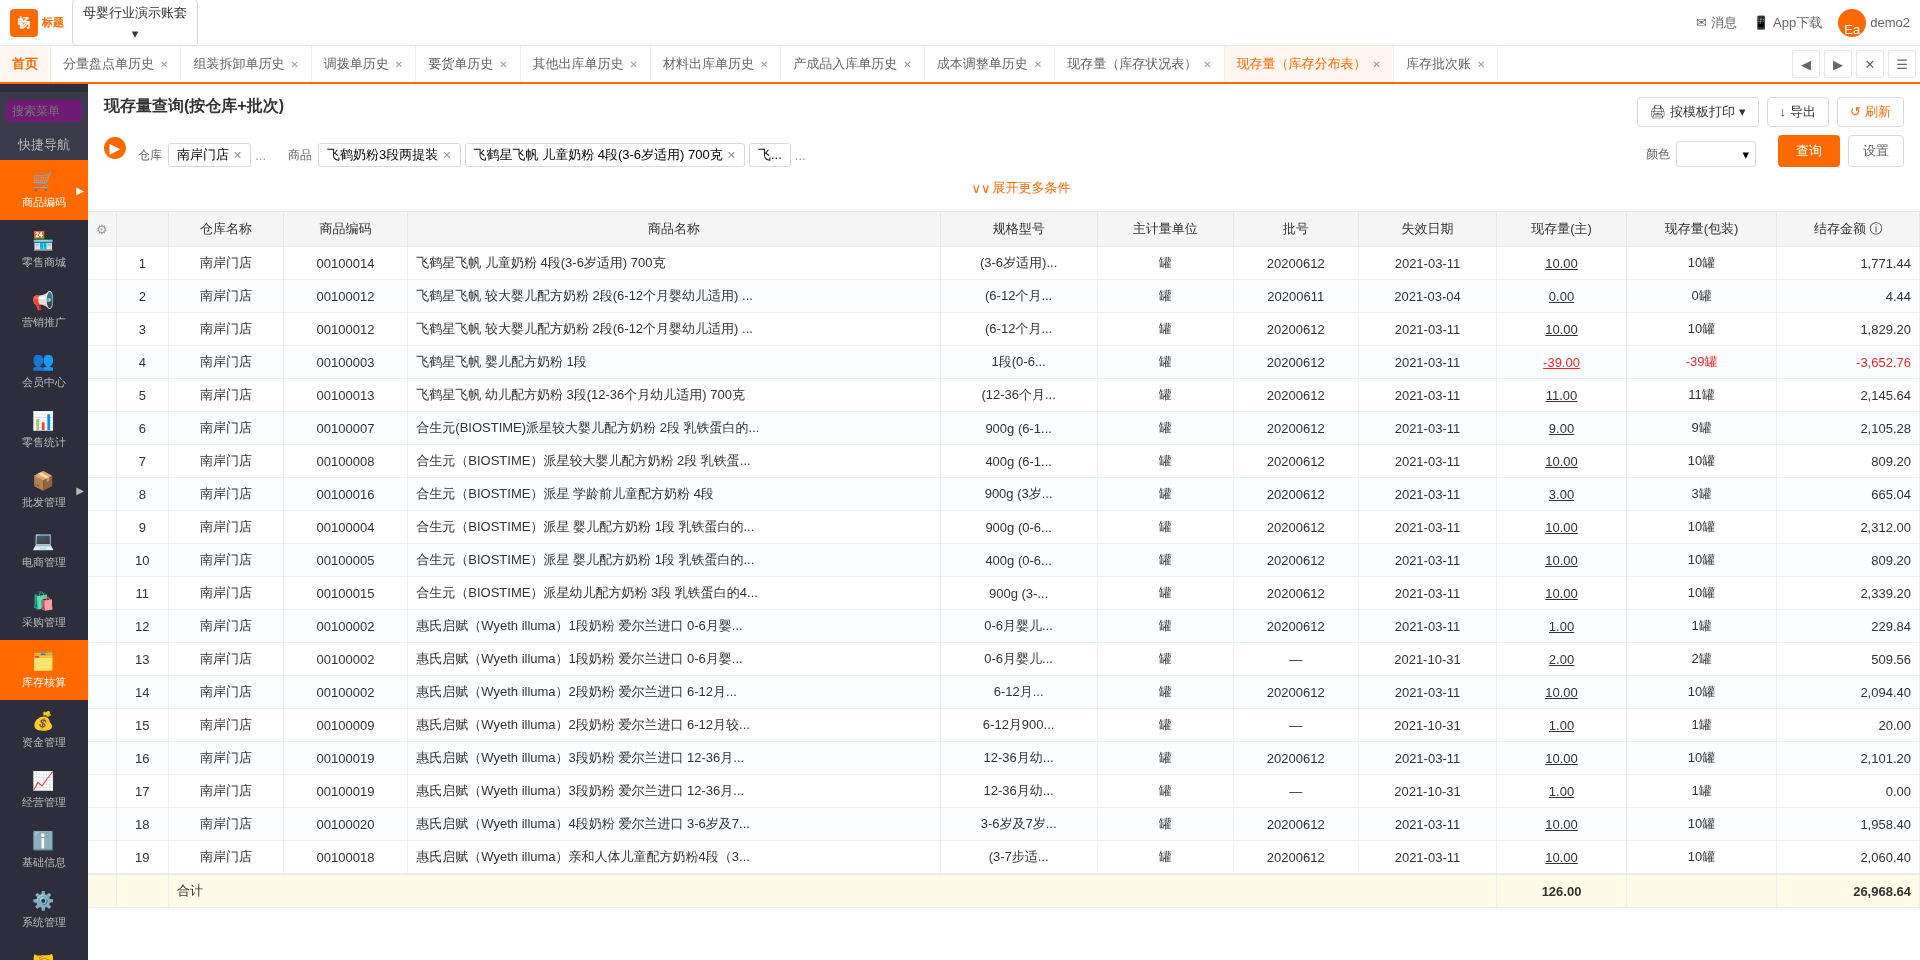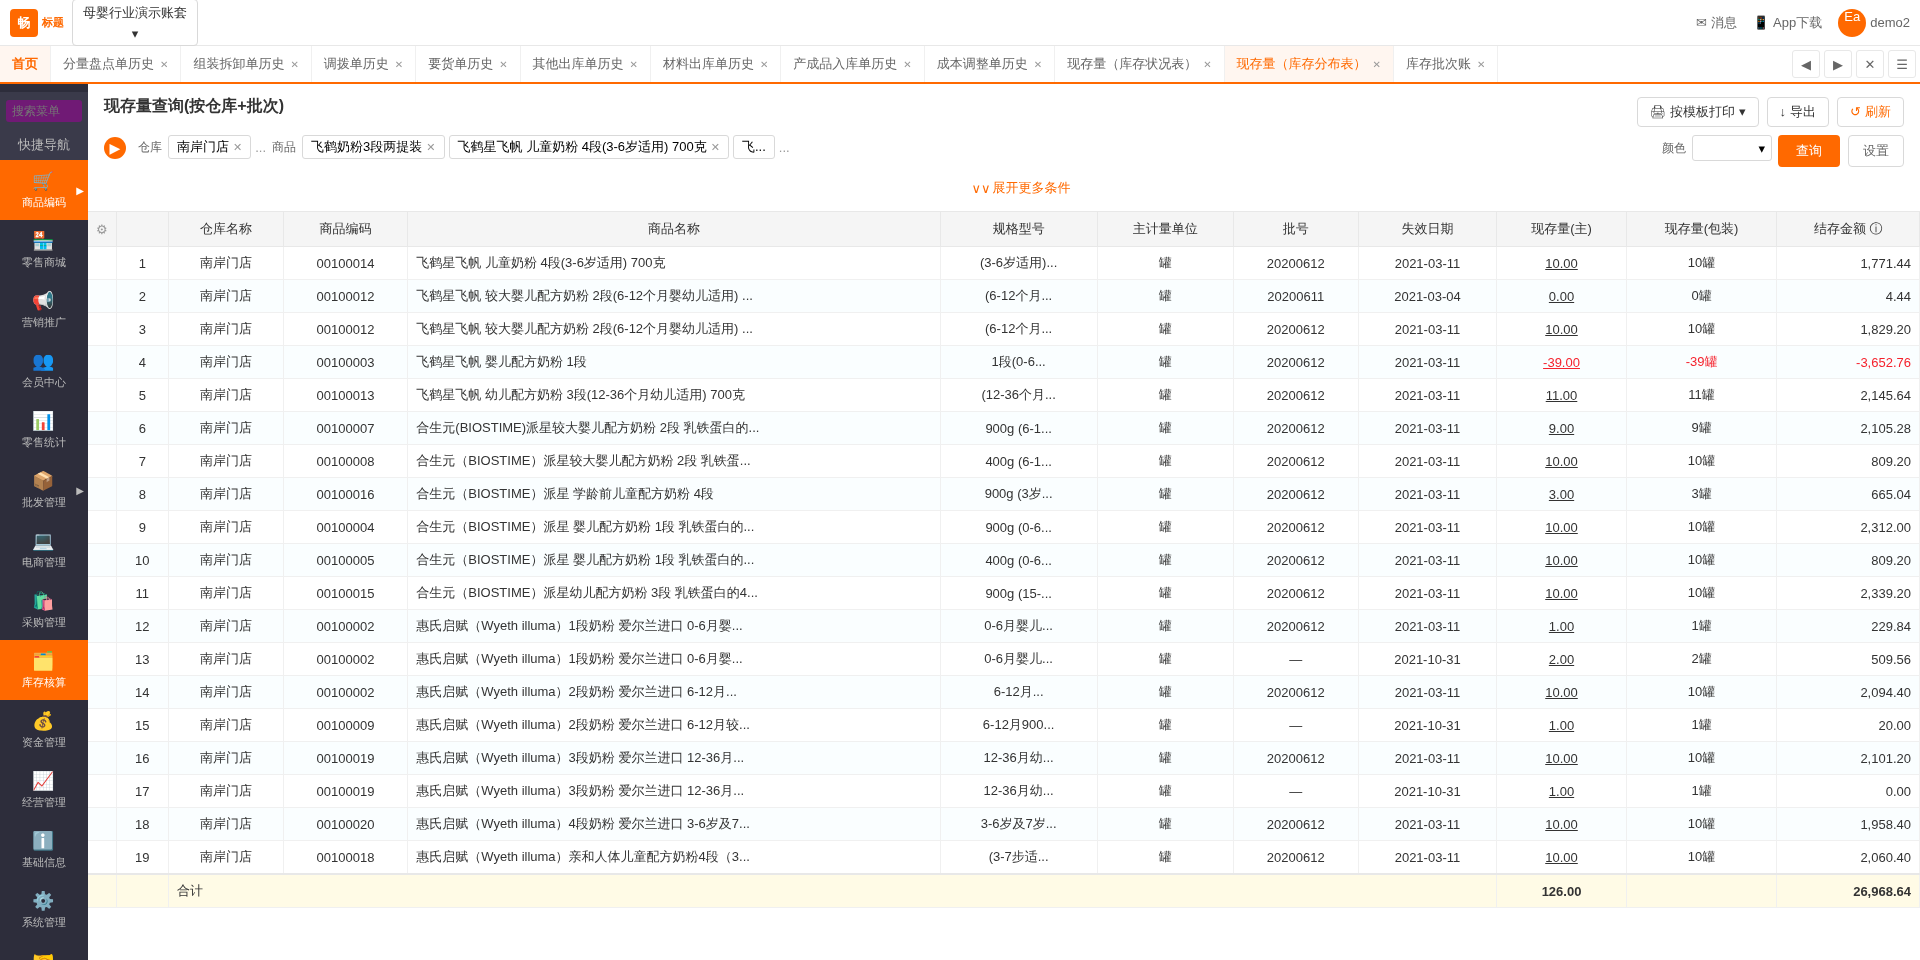--- a/index.html
+++ b/index.html
@@ -6,21 +6,21 @@
     body { background: #f5f5f5; display: flex; flex-direction: column; height: 960px; overflow: hidden; }
 
     
     .topbar { background: #fff; height: 46px; display: flex; align-items: center; border-bottom: 1px solid #e8e8e8; padding: 0 10px; justify-content: space-between; flex-shrink: 0; }
     .topbar-left { display: flex; align-items: center; gap: 8px; }
     .logo-area { display: flex; align-items: center; gap: 4px; color: #ff6900; font-weight: bold; font-size: 14px; }
     .logo-icon { width: 28px; height: 28px; background: #ff6900; border-radius: 4px; display: flex; align-items: center; justify-content: center; color: white; font-size: 12px; }
     .org-selector { display: flex; align-items: center; gap: 4px; border: 1px solid #d9d9d9; border-radius: 4px; padding: 4px 10px; cursor: pointer; color: #333; flex-direction: column; }
     .topbar-right { display: flex; align-items: center; gap: 16px; }
     .topbar-icon-btn { display: flex; align-items: center; gap: 4px; color: #666; cursor: pointer; font-size: 13px; }
-    .user-avatar { width: 28px; height: 28px; border-radius: 50%; background: #ff6900; display: flex; align-items: flex-start; justify-content: center; color: white; font-size: 12px; }
+    .user-avatar { width: 28px; height: 28px; border-radius: 50%; background: #ff6900; display: flex; align-items: flex-end; justify-content: center; color: white; font-size: 12px; }
 
     
     .nav-tabs { background: #fff; height: 38px; display: flex; align-items: center; border-bottom: 2px solid #ff6900; padding: 0; overflow: hidden; flex-shrink: 0; }
     .nav-tab { padding: 0 12px; height: 38px; display: flex; align-items: center; gap: 4px; cursor: pointer; color: #666; white-space: nowrap; font-size: 12px; border-right: 1px solid #f0f0f0; position: relative; flex-shrink: 0; }
     .nav-tab.home { color: #ff6900; font-weight: bold; background: #fff6f0; }
     .nav-tab.active { color: #ff6900; background: #fff6f0; }
     .nav-tab-close-icon { font-size: 10px; color: #999; margin-left: 2px; }
     .nav-extra { display: flex; align-items: center; margin-left: auto; gap: 4px; padding-right: 4px; flex-shrink: 0; }
     .nav-extra-btn { width: 28px; height: 28px; display: flex; align-items: center; justify-content: center; cursor: pointer; color: #666; border: 1px solid #e8e8e8; border-radius: 3px; }
 
@@ -36,21 +36,21 @@
     .search-menu { width: 100%; background: #3a3a4a; padding: 8px 6px; }
     .search-menu input { width: 100%; background: #701a75; border: none; border-radius: 3px; padding: 4px 6px; color: #fff; font-size: 12px; outline: none; }
     .quick-nav { width: 100%; background: #3a3a4a; padding: 6px; text-align: center; color: #bbb; font-size: 11px; cursor: pointer; }
 
     
     .content { flex: 1; display: flex; flex-direction: column; overflow: hidden; background: #f0f2f5; }
 
     
     .page-header { background: #fff; padding: 12px 16px 8px; border-bottom: 1px solid #e8e8e8; flex-shrink: 0; }
     .page-title { font-size: 16px; font-weight: bold; color: #333; margin-bottom: 10px; }
-    .filter-row { display: flex; align-items: flex-start; gap: 6px; flex-wrap: nowrap; }
+    .filter-row { display: flex; align-items: flex-end; gap: 22px; flex-wrap: nowrap; }
     .filter-item { display: flex; align-items: center; gap: 6px; }
     .filter-label { color: #666; white-space: nowrap; font-size: 12px; }
     .filter-tags { display: flex; align-items: center; gap: 4px; flex-wrap: wrap; }
     .filter-tag { background: #fff; border: 1px solid #d9d9d9; border-radius: 3px; padding: 2px 8px; display: flex; align-items: center; gap: 4px; font-size: 12px; }
     .filter-tag .remove { color: #999; cursor: pointer; font-size: 11px; }
     .filter-ellipsis { color: #999; cursor: pointer; }
     .filter-expand { color: #ff6900; cursor: pointer; font-size: 12px; display: flex; align-items: center; gap: 2px; margin: 6px 0; }
     .btn-primary { background: #ff6900; color: #fff; border: none; border-radius: 4px; padding: 6px 18px; cursor: pointer; font-size: 13px; }
     .btn-secondary { background: #fff; color: #666; border: 1px solid #d9d9d9; border-radius: 4px; padding: 6px 14px; cursor: pointer; font-size: 13px; }
     .btn-template { background: #fff; border: 1px solid #d9d9d9; border-radius: 4px; padding: 5px 12px; cursor: pointer; font-size: 12px; color: #333; display: flex; align-items: center; gap: 4px; }
@@ -465,21 +465,21 @@
     <td class="underline-link">10.00</td>
     <td>10罐</td>
     <td class="td-right">809.20</td>
   </tr>
             <tr>
     <td></td>
     <td>11</td>
     <td>南岸门店</td>
     <td>00100015</td>
     <td class="td-left" style="max-width:320px; overflow:hidden; text-overflow:ellipsis; white-space:nowrap;">合生元（BIOSTIME）派星幼儿配方奶粉 3段 乳铁蛋白的4...</td>
-    <td>900g (15-...</td>
+    <td>900g (3-...</td>
     <td>罐</td>
     <td>20200612</td>
     <td>2021-03-11</td>
     <td class="underline-link">10.00</td>
     <td>10罐</td>
     <td class="td-right">2,339.20</td>
   </tr>
             <tr>
     <td></td>
     <td>12</td>

